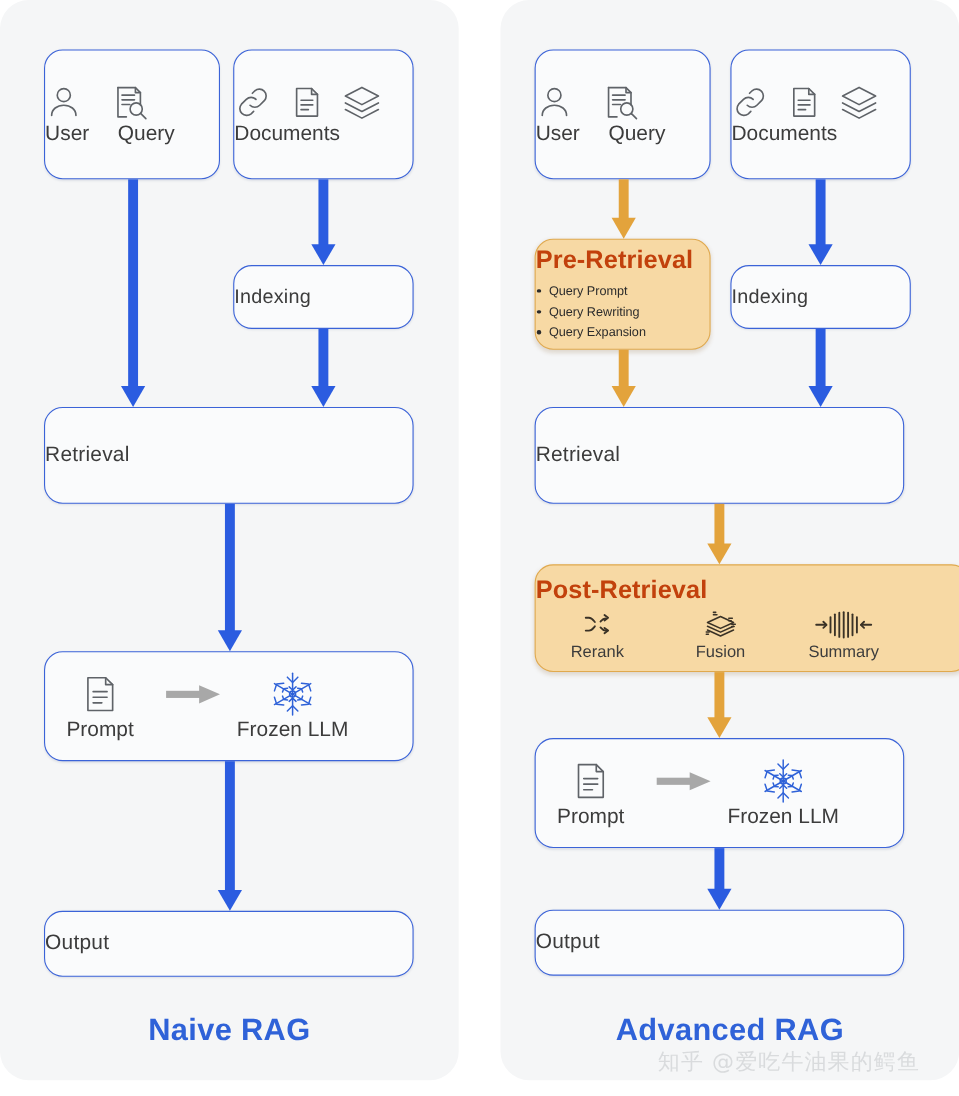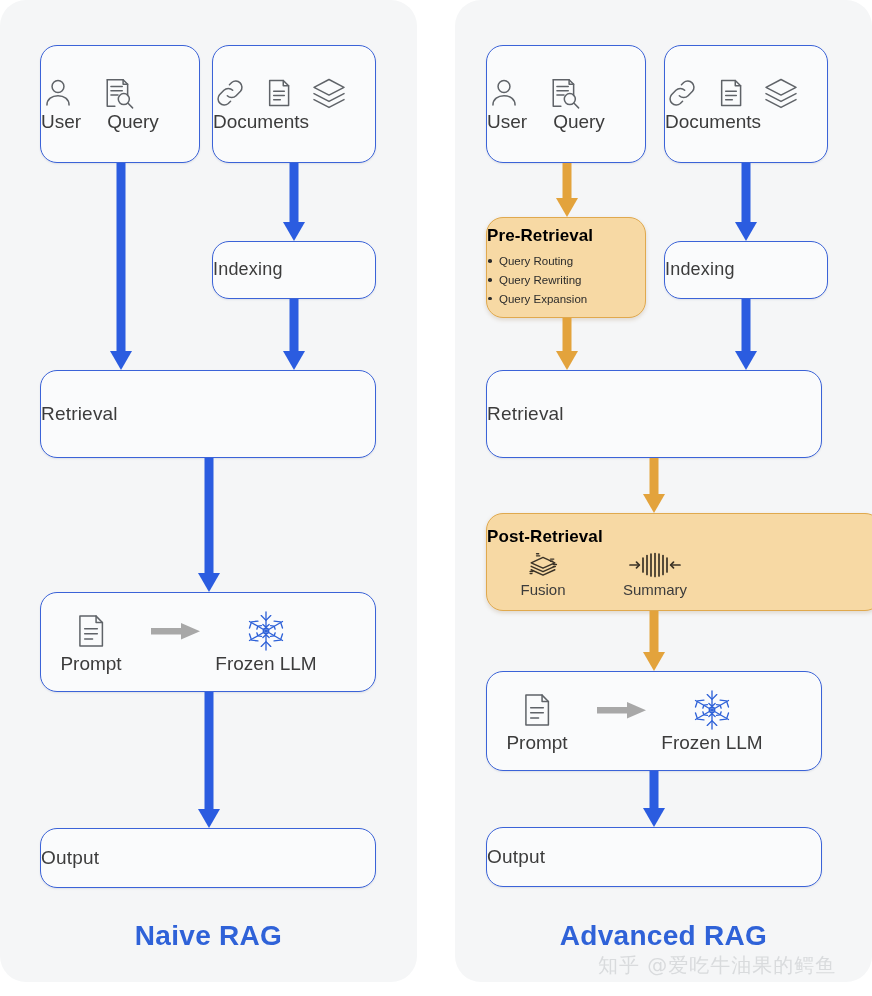--- a/index.html
+++ b/index.html
@@ -42,21 +42,21 @@
   .ico path,.ico circle,.ico rect,.ico line,.ico polyline,.ico polygon{
     vector-effect:non-scaling-stroke;
   }
 
   
   .node.orange{
     background:#f7d9a4;border:1.6px solid #e0a94e;
     box-shadow:0 2px 4px rgba(120,80,20,.18);
   }
   .orange-title{
-    font-size:17px;color:#000000;font-weight:600;letter-spacing:.1px;
+    font-size:23px;color:#c2410c;font-weight:600;letter-spacing:.1px;
   }
   .bullets{margin:6px 0 0 0;padding:0;list-style:none;}
   .bullets li{
     font-size:11.5px;color:#2b2b2b;line-height:1.65;
     padding-left:12px;position:relative;white-space:nowrap;
   }
   .bullets li:before{
     content:"";position:absolute;left:1px;top:7px;
     width:3.5px;height:3.5px;border-radius:50%;background:#2b2b2b;
   }
@@ -286,21 +286,21 @@
   </div>
 
   <div class="arrow" style="left:552px;top:163px;width:30px;height:54px;">
     <div class="shaft" style="width:9px;height:36px;background:#e3a33c;"></div>
     <div class="head" style="border-left:11px solid transparent;border-right:11px solid transparent;border-top:19px solid #e3a33c;"></div>
   </div>
 
   <div class="node orange" style="left:486px;top:217px;width:160px;height:101px;justify-content:center;">
     <div class="orange-title">Pre-Retrieval</div>
     <ul class="bullets">
-      <li>Query Routing</li>
+      <li>Query Prompt</li>
       <li>Query Rewriting</li>
       <li>Query Expansion</li>
     </ul>
   </div>
 
   <div class="arrow" style="left:731px;top:163px;width:30px;height:78px;">
     <div class="shaft" style="width:9px;height:60px;background:#2b5ce0;"></div>
     <div class="head" style="border-left:11px solid transparent;border-right:11px solid transparent;border-top:19px solid #2b5ce0;"></div>
   </div>
 
@@ -323,20 +323,31 @@
   </div>
 
   <div class="arrow" style="left:639px;top:458px;width:30px;height:55px;">
     <div class="shaft" style="width:9px;height:37px;background:#e3a33c;"></div>
     <div class="head" style="border-left:11px solid transparent;border-right:11px solid transparent;border-top:19px solid #e3a33c;"></div>
   </div>
 
   <div class="node orange" style="left:486px;top:513px;width:396px;height:98px;justify-content:center;">
     <div class="orange-title" style="margin-bottom:4px;">Post-Retrieval</div>
     <div class="iconrow" style="gap:0;align-items:flex-end;">
+      <span class="iconcol" style="width:112px;gap:2px;">
+        <svg class="ico" width="34" height="28" viewBox="0 0 24 24" fill="none" stroke="#3a3226" stroke-width="1.7" stroke-linecap="round" stroke-linejoin="round">
+          <path d="M3 6.5h2.5c2.2 0 3.2 1.6 4.6 3.3"></path>
+          <path d="M14.5 14c1.1 1.3 2 2.5 3.9 2.5H20"></path>
+          <polyline points="17.6,4.4 20.4,6.5 17.6,8.6"></polyline>
+          <polyline points="17.6,14.4 20.4,16.5 17.6,18.6"></polyline>
+          <path d="M3 16.5h2.5c2.2 0 3.2-1.6 4.6-3.3"></path>
+          <path d="M14.5 9.5c1.1-1.2 2-2.4 3.9-2.4"></path>
+        </svg>
+        <span class="cap" style="font-size:15px;">Rerank</span>
+      </span>
       <span class="iconcol" style="width:112px;gap:2px;">
         <svg class="ico" width="40" height="28" viewBox="0 0 30 26" fill="none" stroke="#3a3226" stroke-width="1.4" stroke-linecap="round" stroke-linejoin="round">
           <polygon points="15,6 26,11 15,16 4,11"></polygon>
           <polyline points="4,14.2 15,19.2 26,14.2"></polyline>
           <polyline points="4,17.4 15,22.4 26,17.4"></polyline>
           <path d="M9 4.5h3M9 2.5h2"></path>
           <path d="M22 7.5h3M22 9.5h2"></path>
           <path d="M3 19h2.5M3 21h1.8"></path>
           <path d="M24.5 12.5h3M24.5 14.5h2"></path>
         </svg>

